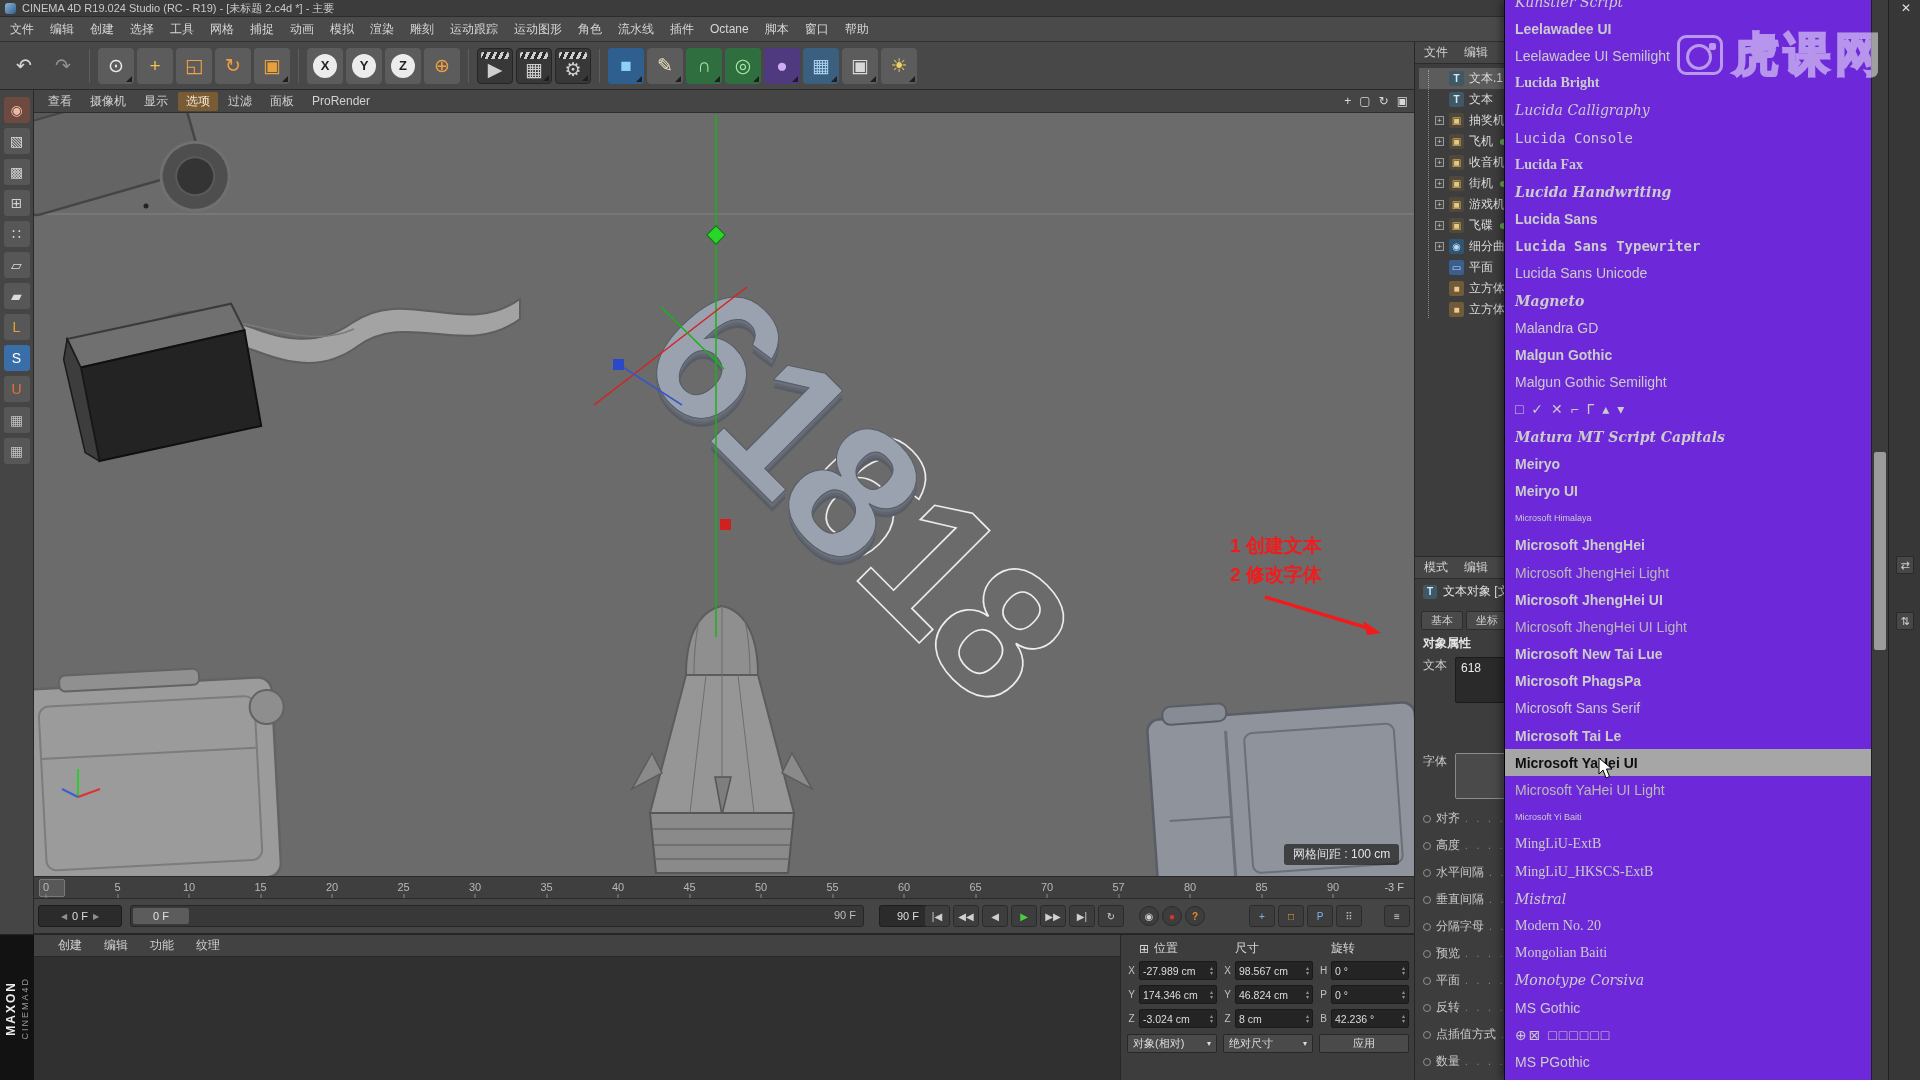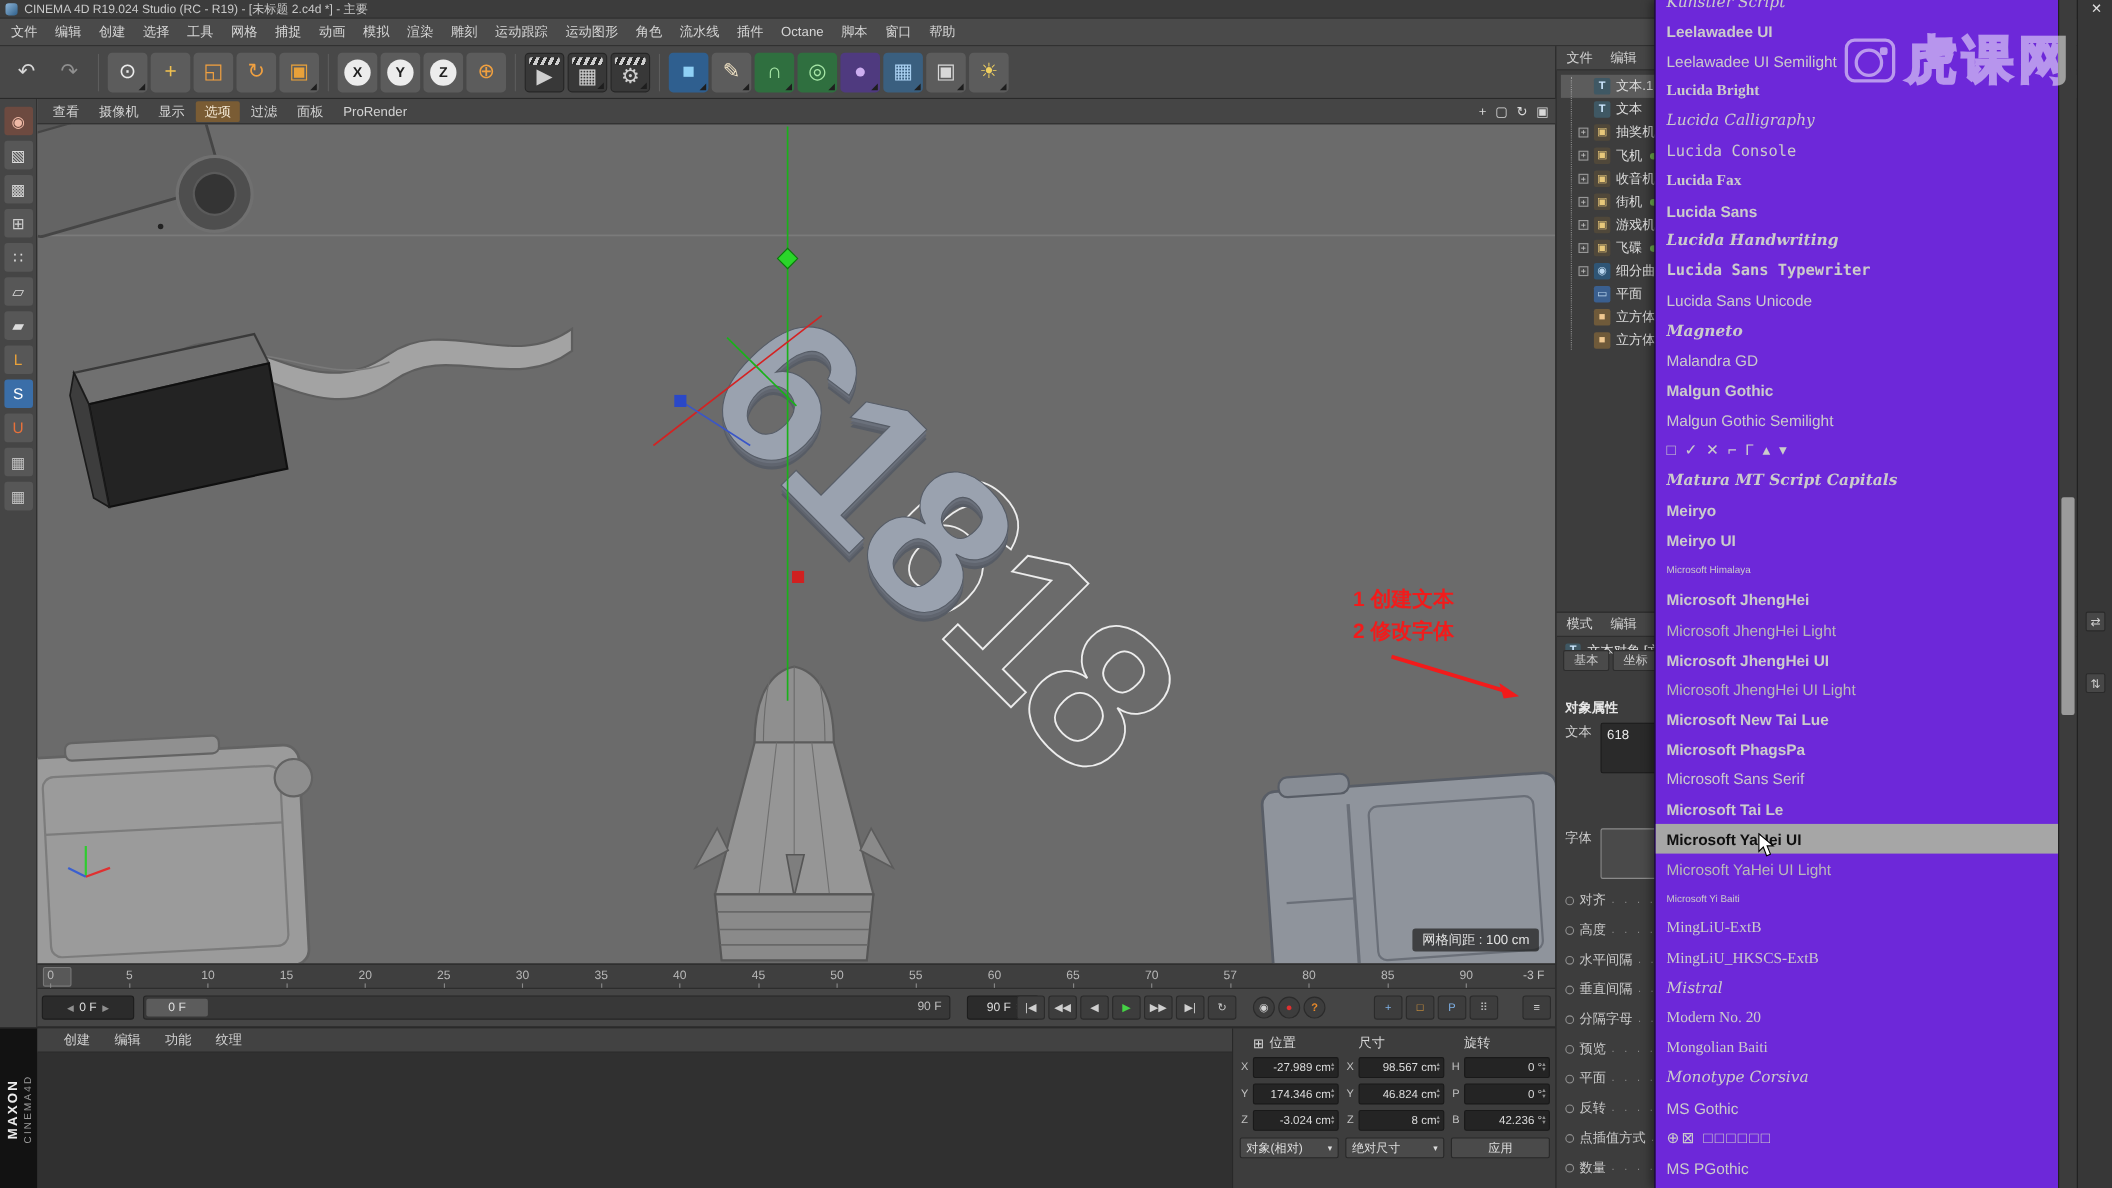--- a/index.html
+++ b/index.html
@@ -83,21 +83,21 @@
   .matarea{position:absolute;left:34px;top:0;width:1086px;height:146px;background:#303030}
   .mat-tabs{height:22px;background:#424242;border-bottom:1px solid #272727;display:flex;align-items:center;padding-left:14px;gap:2px}
   .mat-tab{font-size:12px;color:#d2d2d2;padding:0 10px}
   .coord{position:absolute;left:1120px;top:0;width:294px;height:146px;background:#3d3d3d;border-left:1px solid #282828;padding:5px 6px 0 6px}
   .coord-head{display:grid;grid-template-columns:96px 96px 96px;font-size:12px;color:#d8d8d8;margin-bottom:4px}
   .coord-head div{display:flex;align-items:center;gap:5px;padding-left:12px}
   .coord-grid{display:grid;grid-template-columns:96px 96px 96px;row-gap:5px}
   .ccell{display:flex;align-items:center;gap:3px;padding-right:6px}
   .caxis{font-size:10px;color:#c0c0c0;width:9px;text-align:center}
   .cfield{flex:1;background:#242424;border:1px solid #191919;border-radius:2px;color:#dcdcdc;font-size:10.5px;
-    height:19px;display:flex;align-items:center;justify-content:flex-end;padding:0 3px}
+    height:19px;display:flex;align-items:center;justify-content:space-between;padding:0 3px}
   .cspin{display:flex;flex-direction:column;line-height:5px;font-size:6px;color:#909090}
   .coord-bottom{display:grid;grid-template-columns:96px 96px 96px;margin-top:6px}
   .cselect{margin-right:6px;background:#4a4a4a;border:1px solid #282828;border-radius:2px;font-size:11px;color:#dedede;
     height:19px;display:flex;align-items:center;justify-content:space-between;padding:0 5px}
   .apply-btn{margin-right:6px;background:#4a4a4a;border:1px solid #282828;border-radius:2px;font-size:11px;color:#dedede;
     height:19px;display:flex;align-items:center;justify-content:center}
 
   
   .rightside{position:absolute;left:1414px;top:42px;width:506px;height:1038px;background:#3d3d3d;border-left:1px solid #262626}
   .om-header,.attr-header{height:22px;background:#464646;border-bottom:1px solid #2c2c2c;display:flex;
@@ -110,21 +110,21 @@
   .om-expand{width:9px;height:9px;border:1px solid #999;background:#454545;color:#ccc;font-size:8px;line-height:7px;
     text-align:center;flex:0 0 auto}
   .om-noexp{width:9px;flex:0 0 auto}
   .om-icon{width:15px;height:15px;border-radius:2px;display:flex;align-items:center;justify-content:center;
     font-size:10px;font-weight:700;flex:0 0 auto}
   .om-tagdot{width:6px;height:6px;border-radius:50%;background:#6fae4f;margin-left:2px;flex:0 0 auto}
   .attr{position:absolute;left:0;top:514px;width:506px;height:524px;border-top:1px solid #292929;overflow:hidden}
   .attr-title{position:absolute;left:0;top:26px;display:flex;align-items:center;gap:6px;font-size:12px;color:#e2e2e2;padding-left:8px}
   .attr-ticon{width:14px;height:14px;border-radius:2px;background:#3f5864;color:#cfe8ff;font-size:10px;font-weight:700;
     display:flex;align-items:center;justify-content:center}
-  .attr-tabs{position:absolute;left:6px;top:34px;display:flex;gap:3px}
+  .attr-tabs{position:absolute;left:6px;top:54px;display:flex;gap:3px}
   .attr-tab{font-size:11px;color:#cccccc;background:#4a4a4a;border:1px solid #2d2d2d;border-radius:2px;padding:1px 9px}
   .attr-tab.active{background:#6b84a0;color:#ffffff}
   .attr-section{position:absolute;left:8px;top:78px;font-size:12px;font-weight:700;color:#e6e6e6}
   .attr-textrow{position:absolute;left:8px;top:100px;display:flex;gap:8px;font-size:12px;color:#cccccc}
   .attr-textbox{width:330px;height:46px;background:#2a2a2a;border:1px solid #1b1b1b;color:#ebebeb;
     font-size:12px;padding:3px 5px;border-radius:2px}
   .attr-fontrow{position:absolute;left:8px;top:196px;display:flex;gap:8px;font-size:12px;color:#cccccc}
   .attr-fontbox{width:330px;height:46px;background:#4a4a4a;border:1px solid #8a8a8a;border-radius:2px;
     color:#e8e8e8;font-size:12px;display:flex;align-items:flex-start;padding:3px 5px}
   .attr-rows{position:absolute;left:0;top:248px;right:0}
@@ -764,22 +764,22 @@
 
   <div class="fontdd">
     <div class="fontdd-inner">
         <div class="font-item fs-script">Kunstler Script</div>
         <div class="font-item fs-bold">Leelawadee UI</div>
         <div class="font-item fs-normal">Leelawadee UI Semilight</div>
         <div class="font-item fs-serif-bold">Lucida Bright</div>
         <div class="font-item fs-script">Lucida Calligraphy</div>
         <div class="font-item fs-mono">Lucida Console</div>
         <div class="font-item fs-serif-bold">Lucida Fax</div>
+        <div class="font-item fs-script-bold">Lucida Handwriting</div>
         <div class="font-item fs-bold">Lucida Sans</div>
-        <div class="font-item fs-script-bold">Lucida Handwriting</div>
         <div class="font-item fs-mono-b">Lucida Sans Typewriter</div>
         <div class="font-item fs-normal">Lucida Sans Unicode</div>
         <div class="font-item fs-script-bold">Magneto</div>
         <div class="font-item fs-normal">Malandra GD</div>
         <div class="font-item fs-bold">Malgun Gothic</div>
         <div class="font-item fs-normal">Malgun Gothic Semilight</div>
         <div class="font-item fs-symbols">□ ✓ ✕ ⌐ Γ  ▴  ▾</div>
         <div class="font-item fs-script-bold">Matura MT Script Capitals</div>
         <div class="font-item fs-bold">Meiryo</div>
         <div class="font-item fs-bold">Meiryo UI</div>

